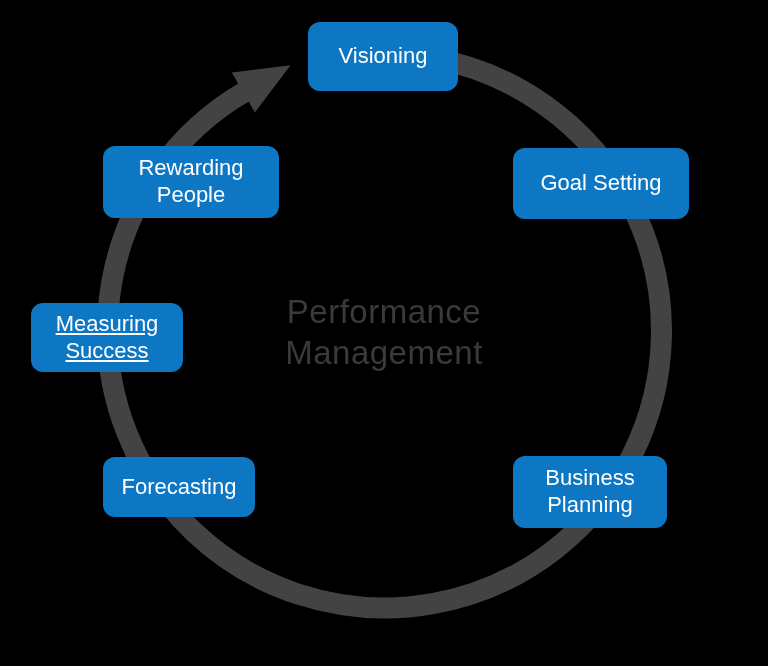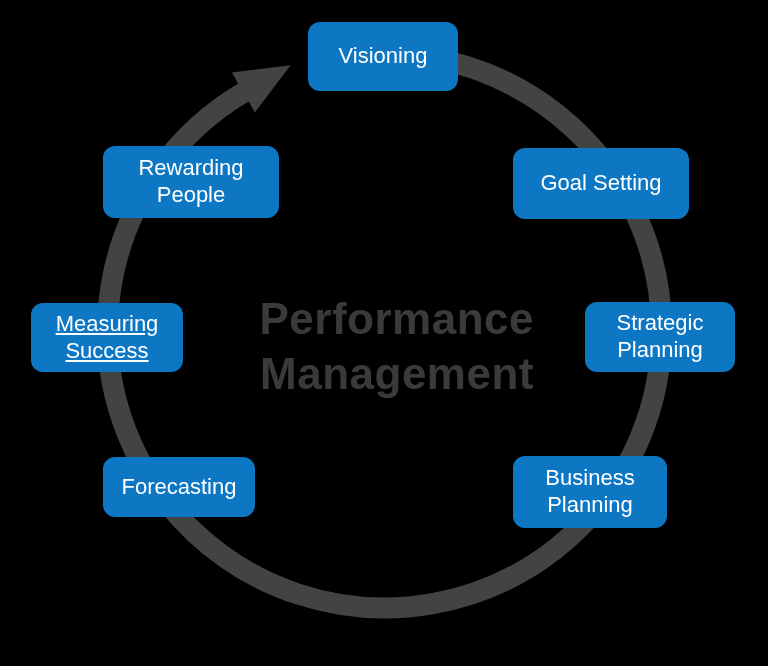--- a/index.html
+++ b/index.html
@@ -28,23 +28,23 @@
     stroke-width: 21;
   }
   .arrowhead-shape {
     fill: var(--ring, #434343);
   }
   .center-title {
     position: absolute;
     left: 234px;
     top: 291px;
     width: 300px;
-    text-align: right;
-    font-size: 44px;
-    font-weight: 700;
+    text-align: center;
+    font-size: 33px;
+    font-weight: 400;
     line-height: 1.25;
     color: var(--title-text, #3a3a3a);
     letter-spacing: 0.5px;
   }
   .node {
     position: absolute;
     background: var(--box, #0e77c4);
     color: var(--box-text, #ffffff);
     border-radius: 12px;
     display: flex;
@@ -80,23 +80,20 @@
   </svg>
 
   <div class="center-title">Performance Management</div>
 
   <div class="node n-visioning">
     <span>Visioning</span>
   </div>
   <div class="node n-goal">
     <span>Goal Setting</span>
   </div>
-  <div class="node n-strategic">
-    <span>Strategic Planning</span>
-  </div>
   <div class="node n-business">
     <span>Business Planning</span>
   </div>
   <div class="node n-forecast">
     <span>Forecasting</span>
   </div>
   <div class="node n-measuring">
     <span>Measuring Success</span>
   </div>
   <div class="node n-rewarding">

